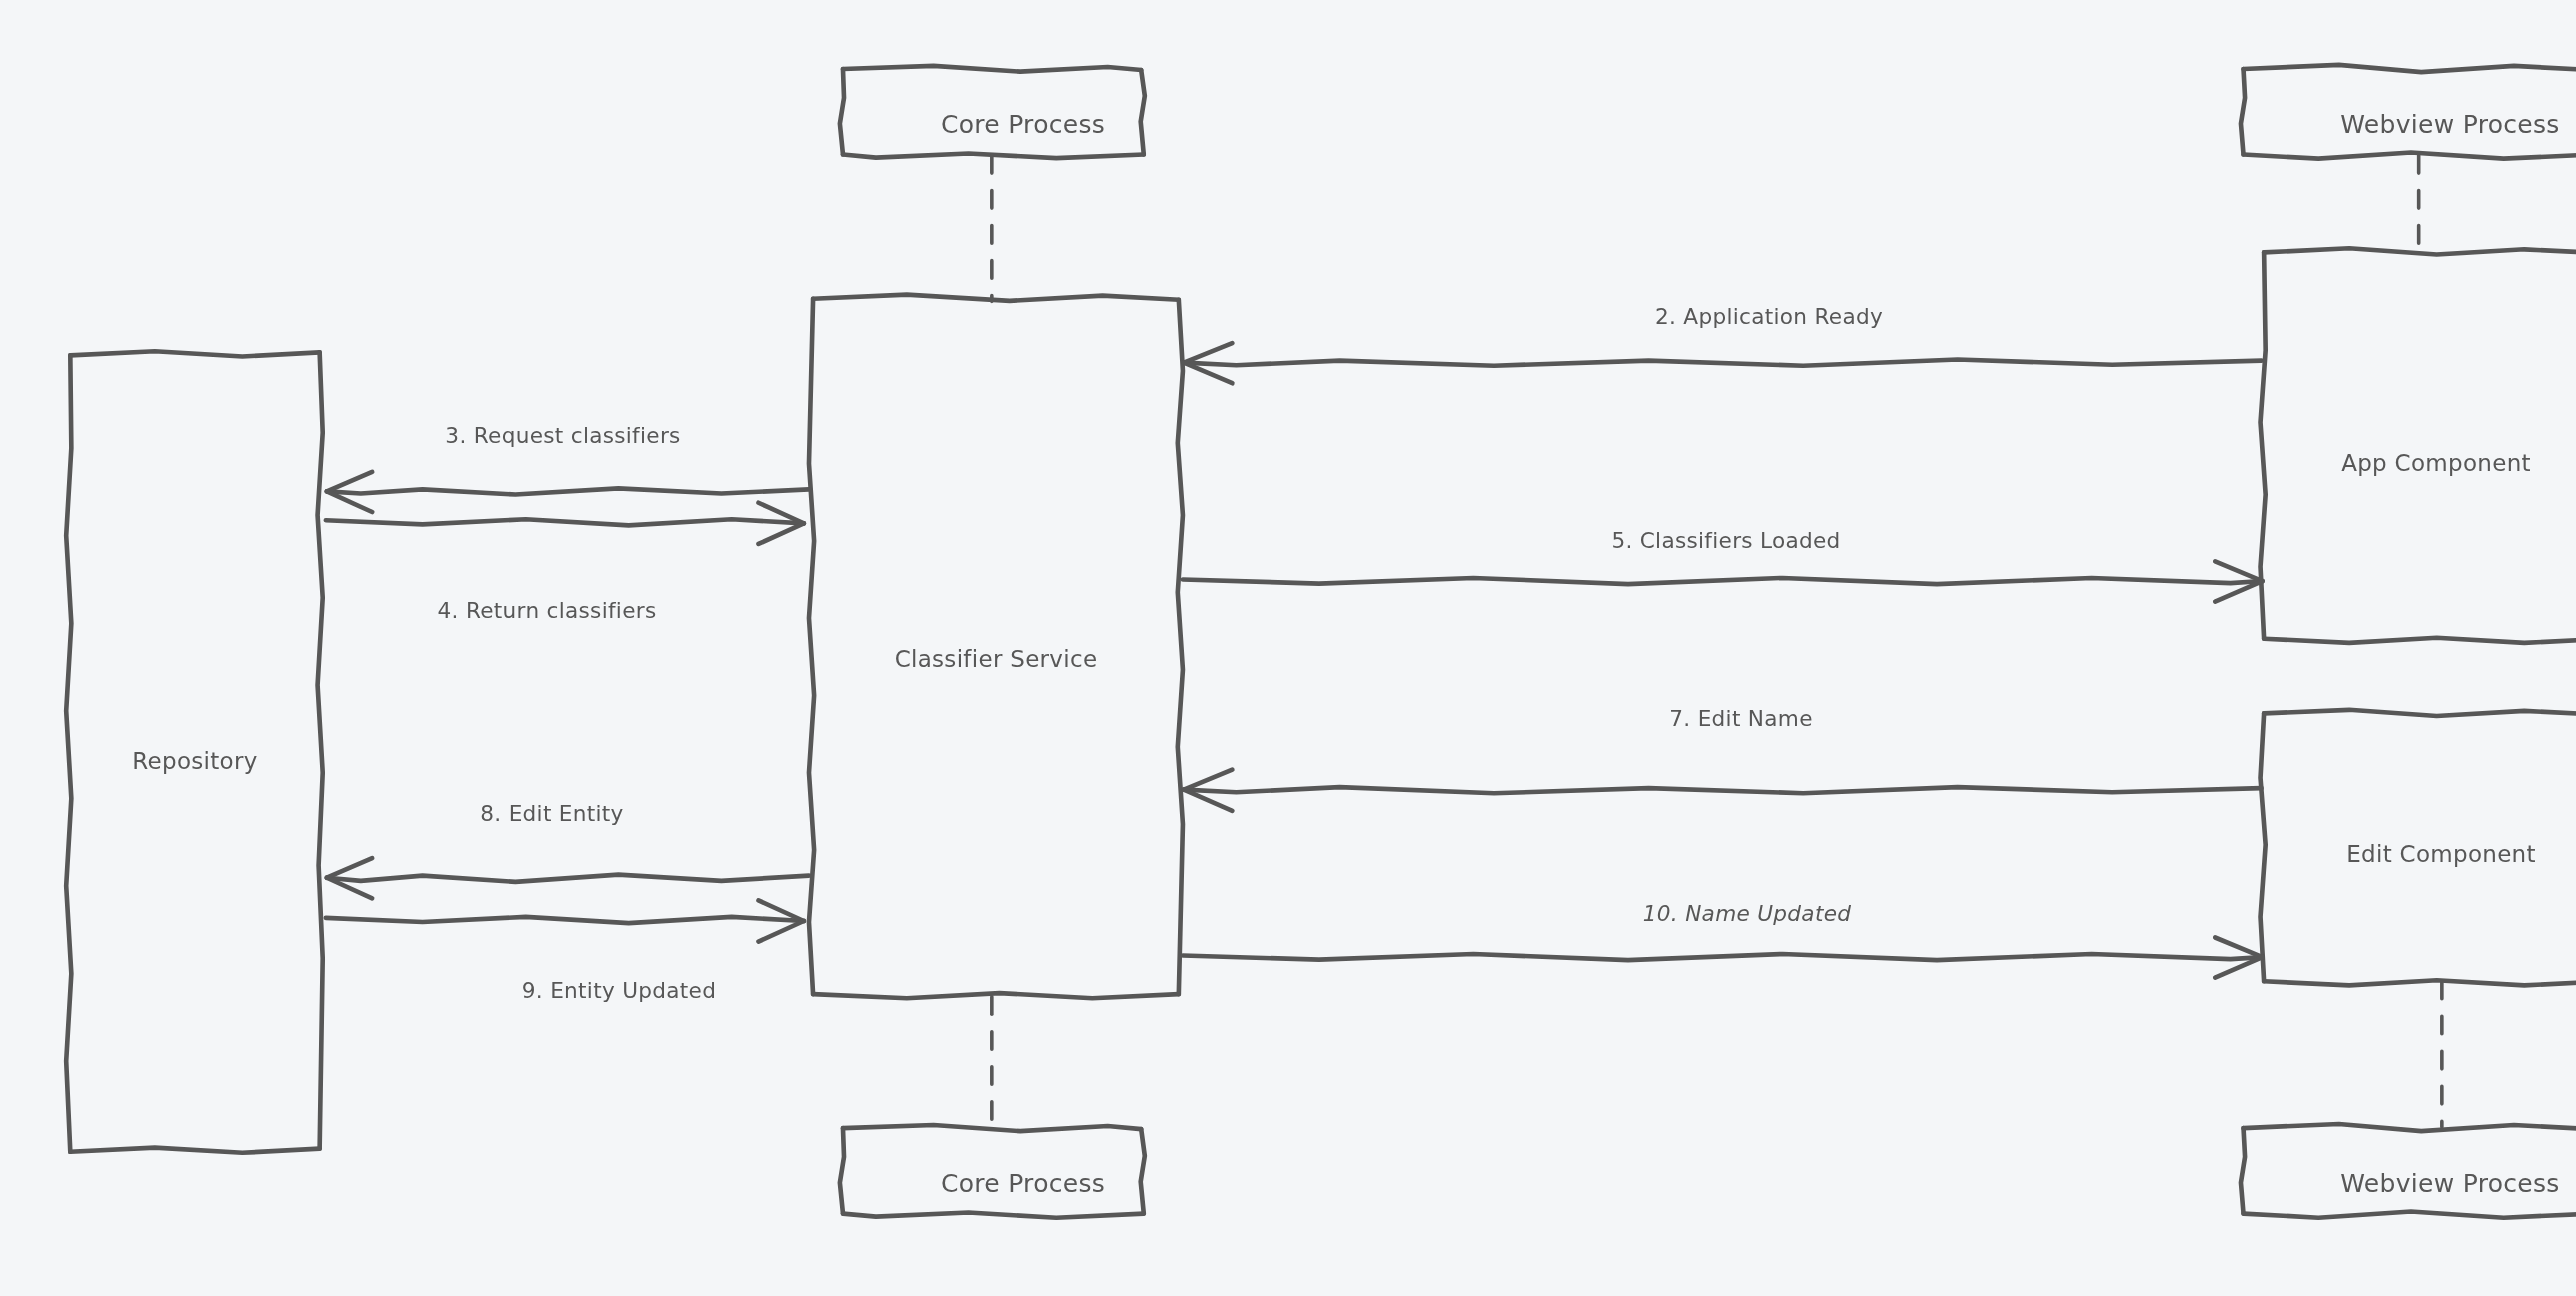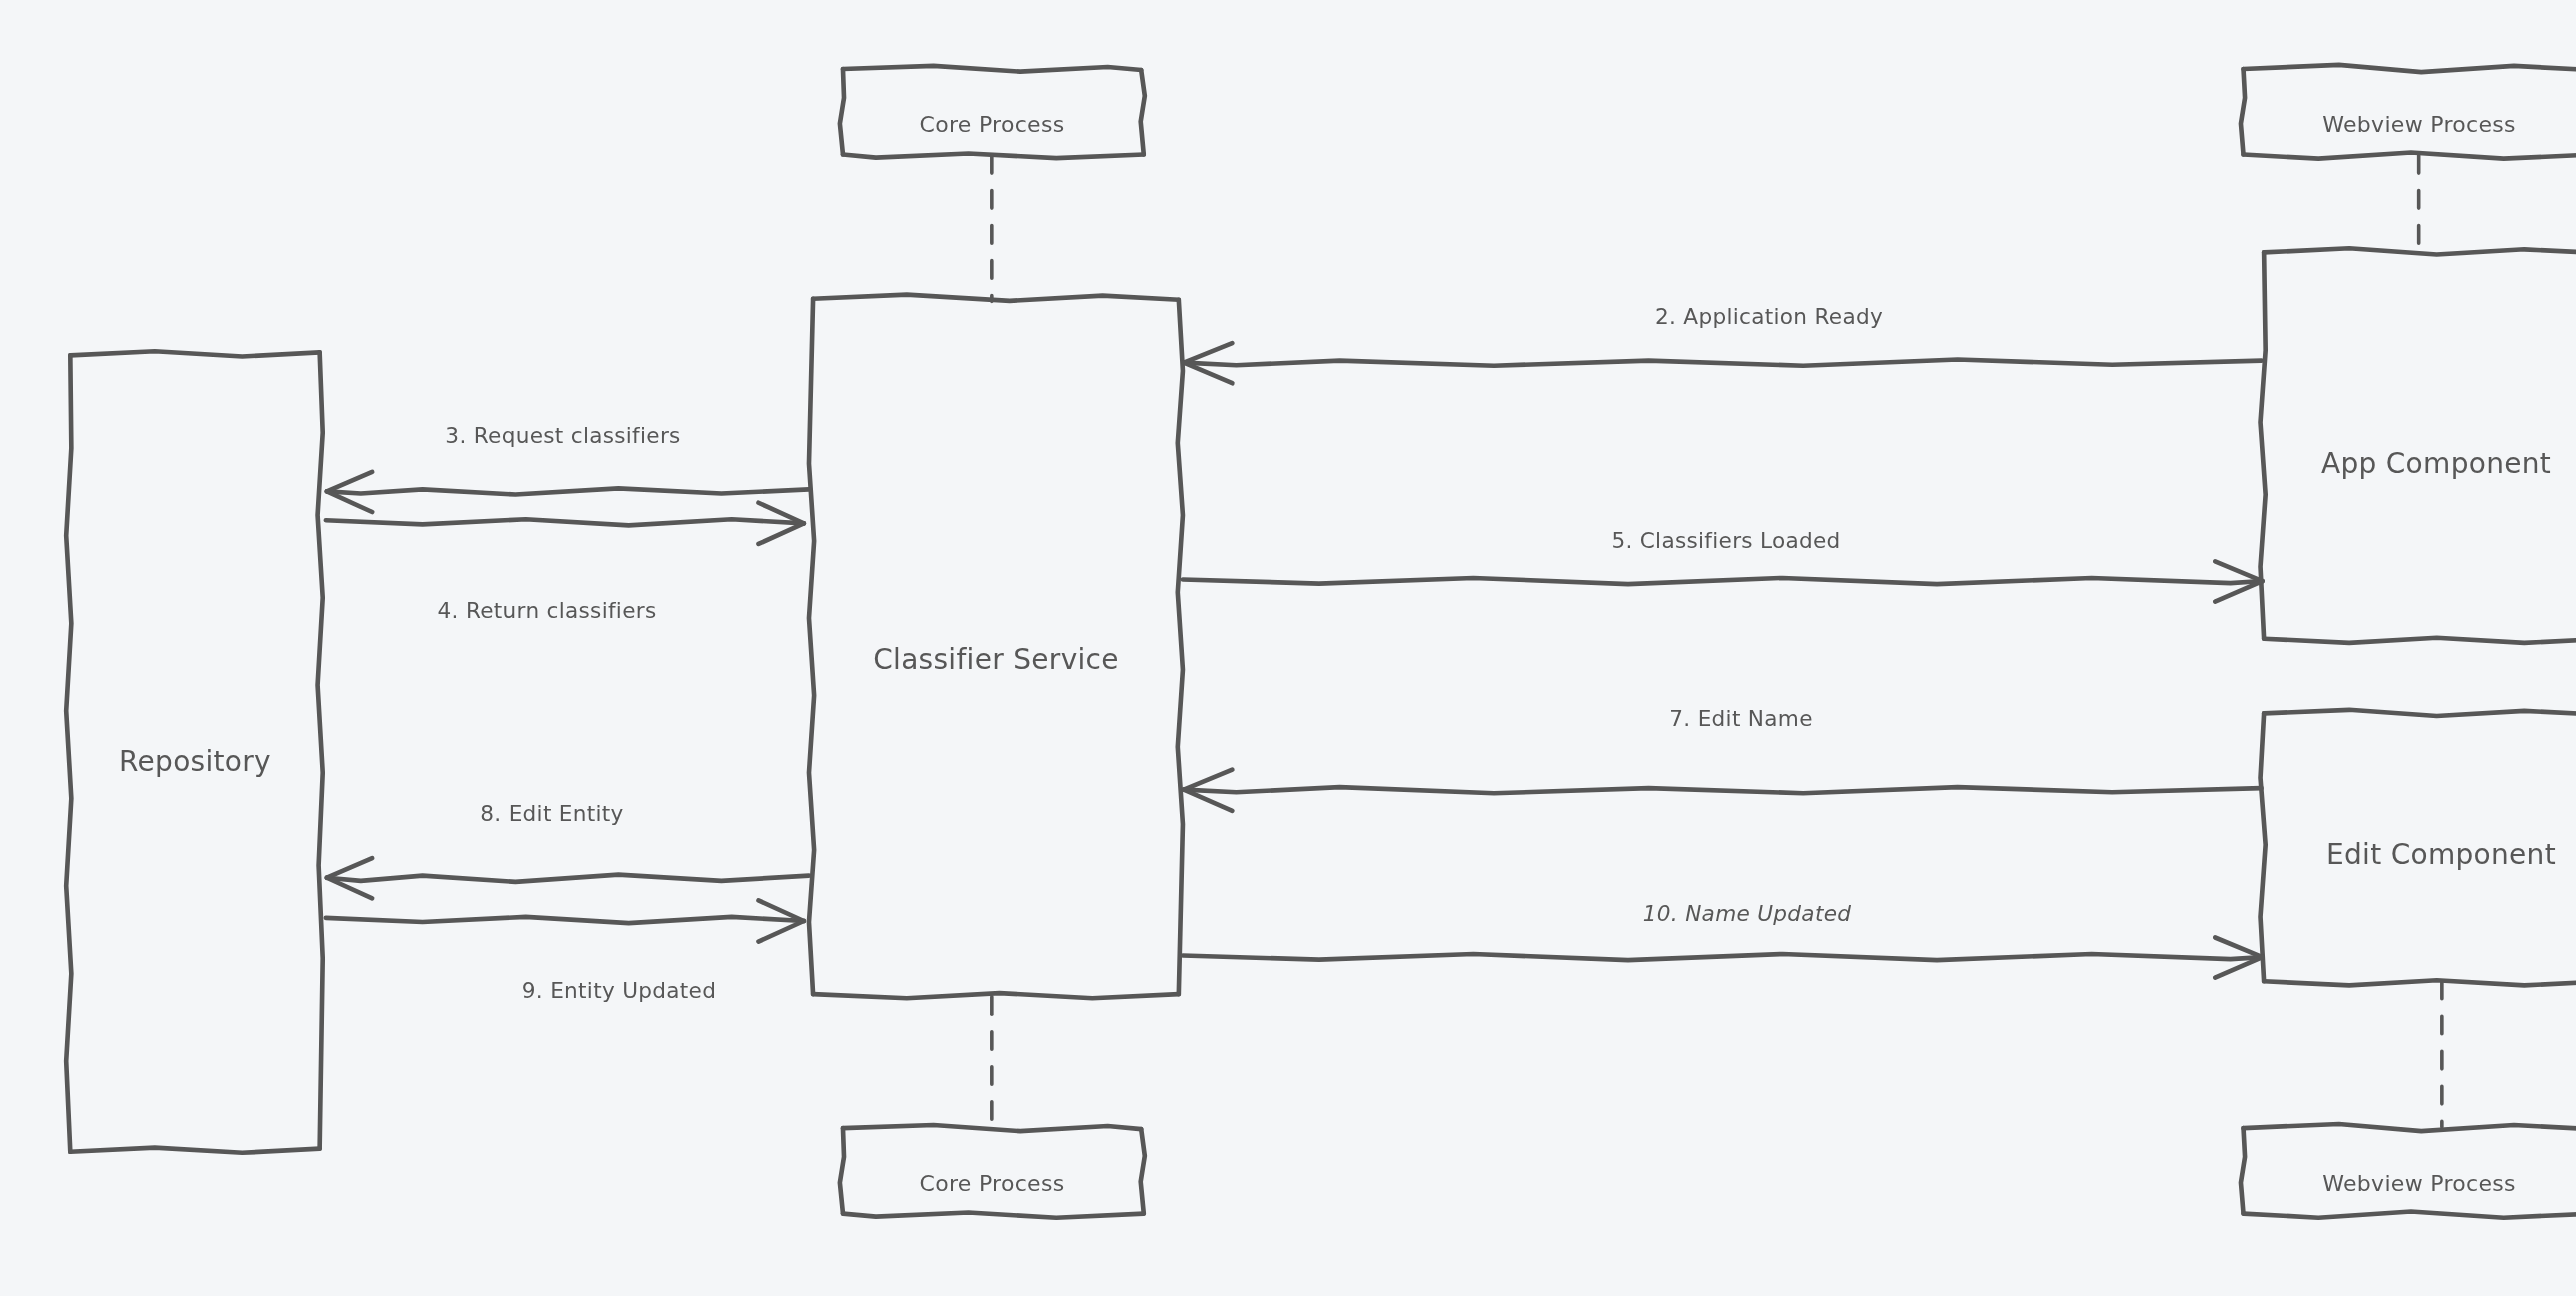--- a/index.html
+++ b/index.html
@@ -12,22 +12,22 @@
   #stage{position:relative;width:3410px;height:1296px;}
   svg#canvas{position:absolute;left:0;top:0;width:3410px;height:1296px;}
   .lbl{
     position:absolute;
     color:#575757;
     font-family:"DejaVu Sans", sans-serif;
     white-space:nowrap;
     transform:translate(-50%,-50%);
     letter-spacing:0.3px;
   }
-  .box-lbl{font-size:28px;text-align:center;}
-  .proc-lbl{font-size:22px;}
+  .box-lbl{font-size:23px;text-align:center;}
+  .proc-lbl{font-size:25px;margin-left:31px;}
   .msg-lbl{font-size:21.6px;}
 </style>
 </head>
 <body>
 
 <div id="stage">
 
   <svg id="canvas" viewBox="0 0 6619 2516" xmlns="http://www.w3.org/2000/svg">
     <defs></defs>
     <g fill="none" stroke="#575757" stroke-width="9" stroke-linecap="round" stroke-linejoin="round">

